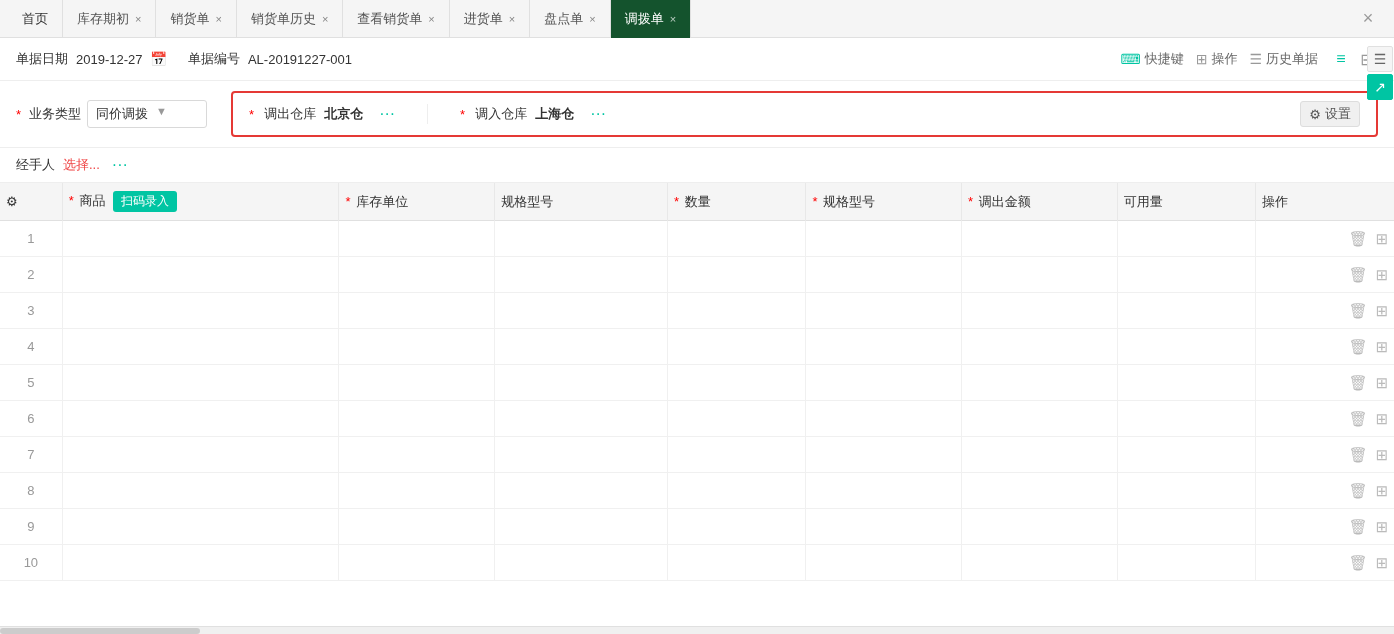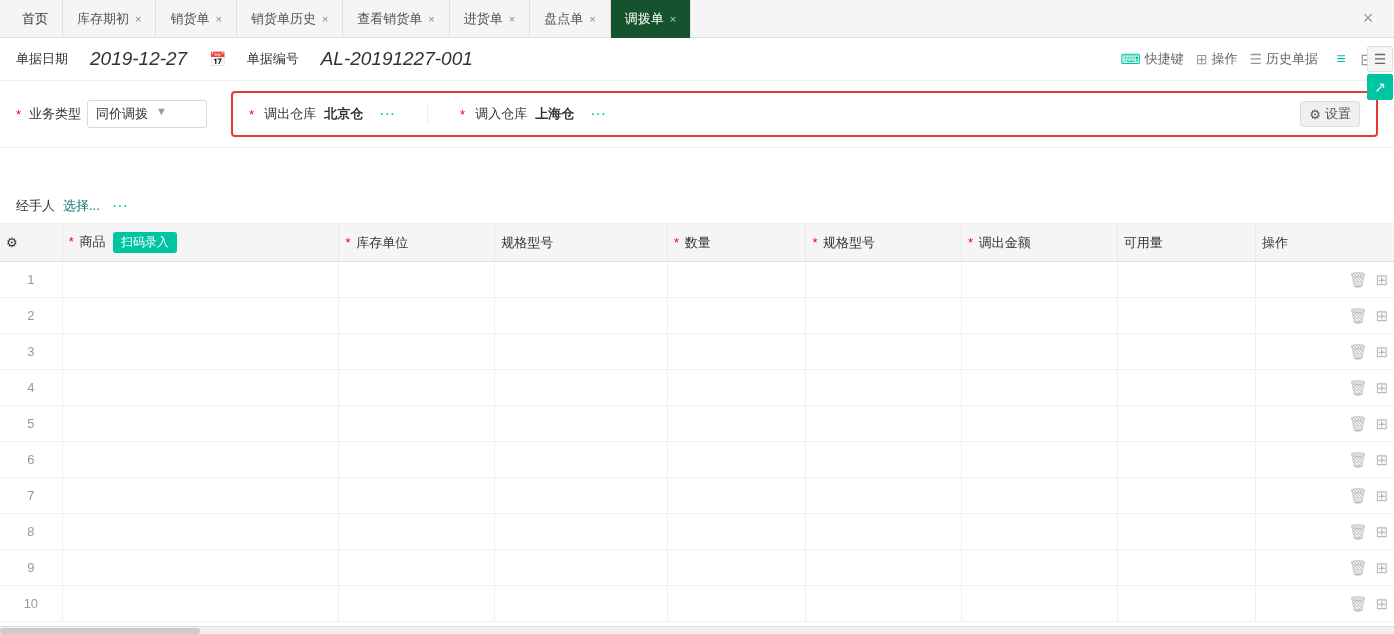--- a/index.html
+++ b/index.html
@@ -47,24 +47,24 @@
 
     
     .form-header {
       display: flex; align-items: center;
       padding: 10px 16px;
       background: #fff;
       border-bottom: 1px solid #eee;
       gap: 20px;
     }
     .form-field {
-      display: flex; align-items: center; gap: 22px;
+      display: flex; align-items: center; gap: 8px;
     }
     .form-label { color: #333; font-size: 13px; }
-    .form-value { color: #333; font-size: 19px; font-style: italic; }
+    .form-value { color: #333; font-size: 13px; }
     .date-icon {
       color: #00c5a3; cursor: pointer; font-size: 14px;
     }
     .toolbar-right {
       margin-left: auto;
       display: flex; align-items: center; gap: 12px;
     }
     .toolbar-btn {
       display: flex; align-items: center; gap: 4px;
       color: #666; font-size: 13px; cursor: pointer;
@@ -124,23 +124,22 @@
       color: #00c5a3; cursor: pointer; font-size: 16px; margin-left: 8px;
     }
     .wh-divider { width: 1px; height: 20px; background: #eee; }
 
     
     .manager-row {
       display: flex; align-items: center;
       padding: 8px 16px;
       border-bottom: 1px solid #eee;
       gap: 8px;
-      margin-top: 41px;
-    }
-    .manager-placeholder { color: #0f766e; }
+    }
+    .manager-placeholder { color: #ef4444; }
     .manager-more { color: #00c5a3; cursor: pointer; font-size: 16px; margin-left: 4px; }
 
     
     .table-wrapper {
       overflow: auto;
       flex: 1;
     }
     table {
       width: 100%; border-collapse: collapse;
       table-layout: fixed;

